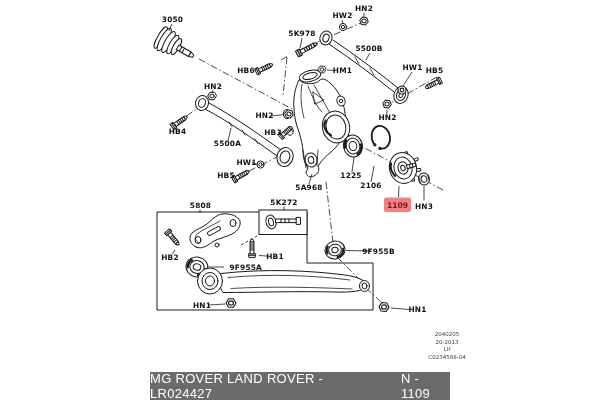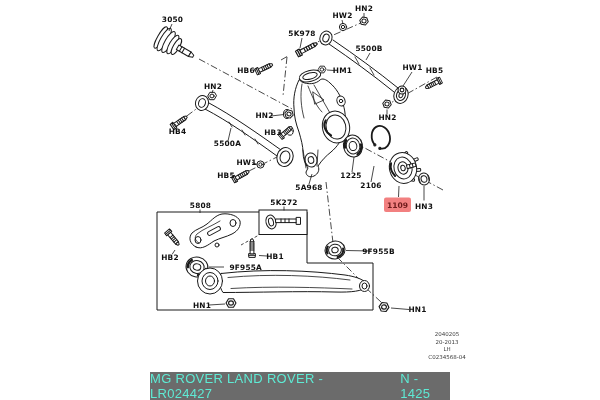--- a/index.html
+++ b/index.html
@@ -4,21 +4,21 @@
 <style>
   html,body{margin:0;padding:0;background:#fff;}
   #canvas{position:relative;width:600px;height:400px;background:#ffffff;overflow:hidden;
           font-family:"DejaVu Sans",sans-serif;}
   svg{position:absolute;left:0;top:0;}
   .plabel{font:700 7.4px "DejaVu Sans",sans-serif;fill:#101010;letter-spacing:.2px;}
   .hl-text{font:700 7.6px "DejaVu Sans",sans-serif;fill:#6f1b1b;}
   .stamp{position:absolute;left:402px;top:331px;width:90px;text-align:center;
          font:400 5.5px/7.6px "DejaVu Sans",sans-serif;color:#3c3c3c;}
   .footer{position:absolute;left:150px;top:372px;width:300px;height:28px;background:#6b6b6b;
-          color:#5eead4;display:flex;align-items:center;justify-content:center;gap:22px;
+          color:#ffffff;display:flex;align-items:center;justify-content:center;gap:22px;
           font:400 13px "Liberation Sans",sans-serif;letter-spacing:.3px;}
 </style>
 </head>
 <body>
 
 <div id="canvas">
 
 <svg width="600" height="400" viewBox="0 0 600 400">
   <defs>
     <g id="bolt" stroke="#1a1a1a" stroke-width="1" fill="#fff">
@@ -291,16 +291,16 @@
 
 <div class="stamp">
   <div>2040205</div>
   <div>20-2013</div>
   <div>LH</div>
   <div>C0234568-04</div>
 </div>
 
 <div class="footer">
   <span>MG ROVER LAND ROVER - LR024427</span>
-  <span>N - 1425</span>
+  <span>N - 1109</span>
 </div>
 
 </div>
 
 </body></html>

